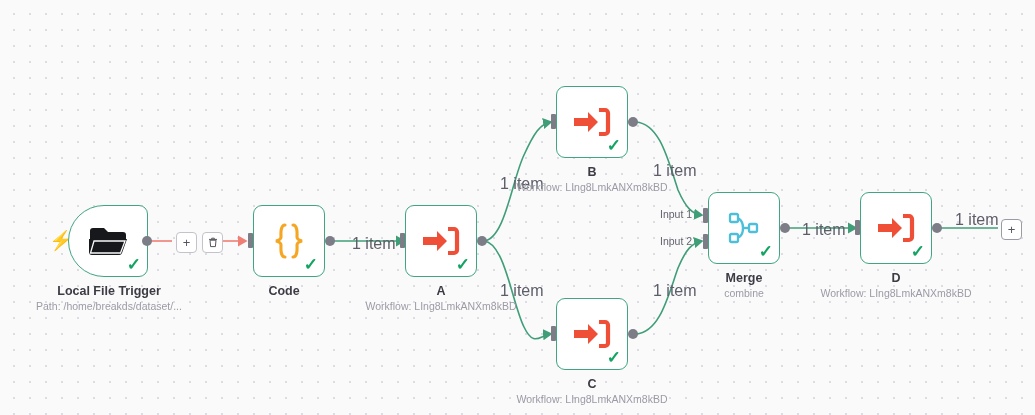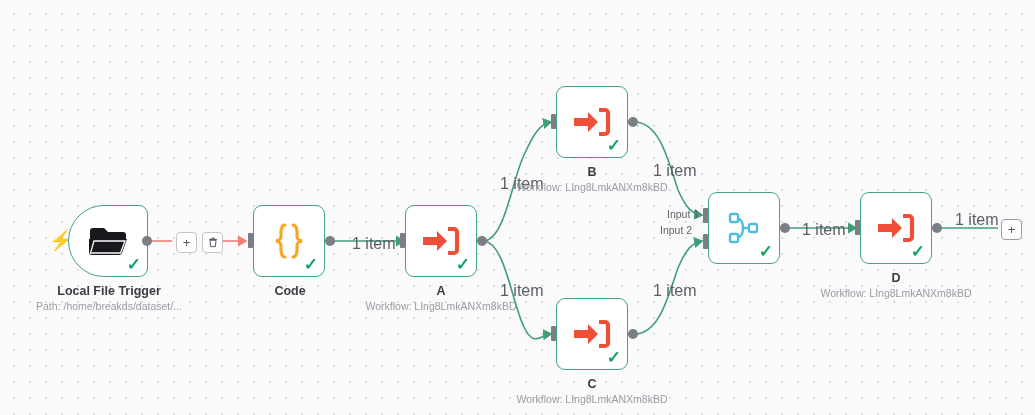--- a/index.html
+++ b/index.html
@@ -103,21 +103,21 @@
     <div class="icon">
       <svg width="36" height="38" viewBox="0 0 36 38" aria-hidden="true">
         <path d="M14,3 C9,3 10,13 10,15 C10,17.5 7,18.5 5,19 C7,19.5 10,20.5 10,23 C10,25 9,35 14,35" stroke="#f5a623" stroke-width="3.1" fill="none" stroke-linecap="round"></path>
         <path d="M22,3 C27,3 26,13 26,15 C26,17.5 29,18.5 31,19 C29,19.5 26,20.5 26,23 C26,25 27,35 22,35" stroke="#f5a623" stroke-width="3.1" fill="none" stroke-linecap="round"></path>
       </svg>
     </div>
     <div class="check">✓</div>
   </div>
   <div class="port in" style="left:248px;top:233px;"></div>
   <div class="port out" style="left:325px;top:236px;"></div>
-  <div class="lbl" style="left:190px;top:284px;width:200px;">
+  <div class="lbl" style="left:184px;top:284px;width:200px;">
     <div class="title">Code</div>
   </div>
   <div class="edgelabel" style="left:352px;top:235px;">1 item</div>
 
   <div class="node square" style="left:405px;top:205px;">
     <div class="icon">
       <svg width="40" height="32" viewBox="0 0 40 32" aria-hidden="true">
         <path d="M2,12 h14 v-6 l10,10 l-10,10 v-6 h-14 Z" fill="#ef4e37"></path>
         <path d="M27,4 h6 a3,3 0 0 1 3,3 v18 a3,3 0 0 1 -3,3 h-6" stroke="#ef4e37" stroke-width="4.2" fill="none" stroke-linecap="butt"></path>
       </svg>
@@ -175,23 +175,25 @@
         <rect x="4" y="4" width="8" height="8" rx="1.6" fill="#fff" stroke="#4dbfd9" stroke-width="2.3"></rect>
         <rect x="4" y="24" width="8" height="8" rx="1.6" fill="#fff" stroke="#4dbfd9" stroke-width="2.3"></rect>
         <rect x="23" y="14" width="8" height="8" rx="1.6" fill="#fff" stroke="#4dbfd9" stroke-width="2.3"></rect>
       </svg>
     </div>
     <div class="check">✓</div>
   </div>
   <div class="port in" style="left:703px;top:208px;"></div>
   <div class="port in" style="left:703px;top:234px;"></div>
   <div class="port out" style="left:780px;top:223px;"></div>
-  <div class="inputlabel" style="left:660px;top:208px;margin-left:7px;">Input 1</div>
-  <div class="inputlabel" style="left:660px;top:224px;">Input 2</div>
+  <div class="inputlabel" style="left:660px;top:208px;">Input 1</div>
+  <div class="inputlabel" style="left:660px;top:235px;">Input 2</div>
   <div class="lbl" style="left:644px;top:271px;width:200px;">
+    <div class="title">Merge</div>
+    <div class="sub">combine</div>
   </div>
   <div class="edgelabel" style="left:802px;top:221px;">1 item</div>
 
   <div class="node square" style="left:860px;top:192px;">
     <div class="icon">
       <svg width="40" height="32" viewBox="0 0 40 32" aria-hidden="true">
         <path d="M2,12 h14 v-6 l10,10 l-10,10 v-6 h-14 Z" fill="#ef4e37"></path>
         <path d="M27,4 h6 a3,3 0 0 1 3,3 v18 a3,3 0 0 1 -3,3 h-6" stroke="#ef4e37" stroke-width="4.2" fill="none"></path>
       </svg>
     </div>

